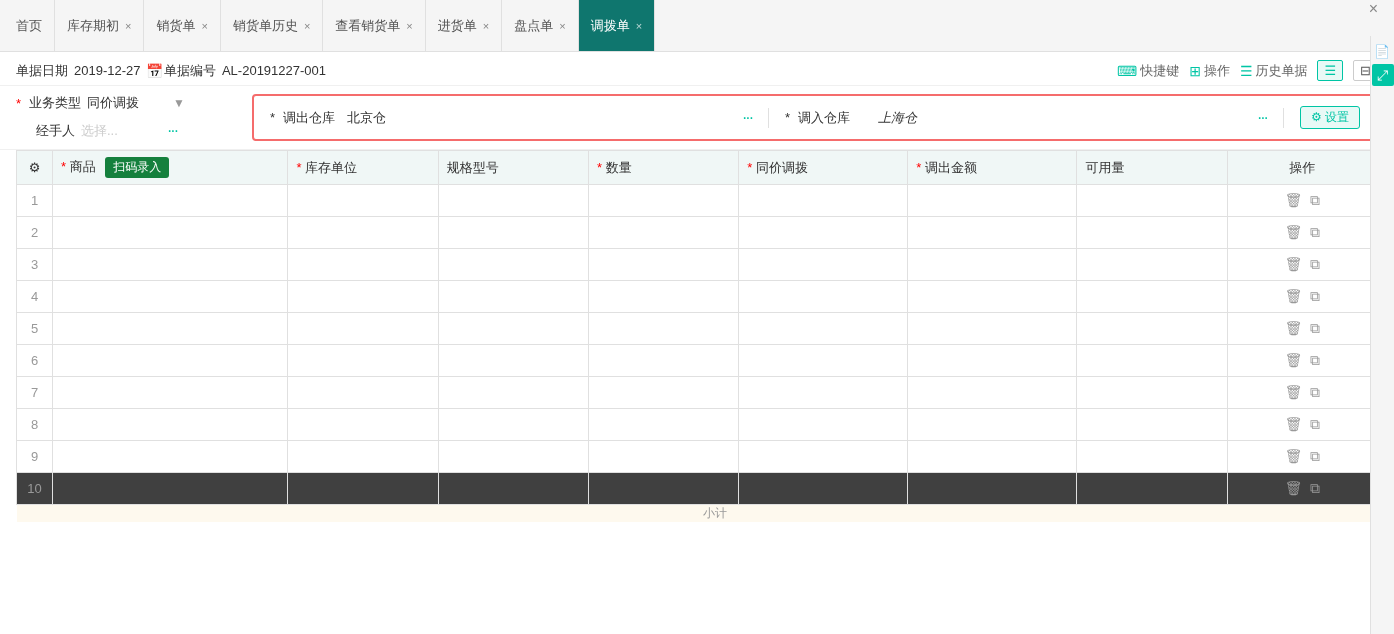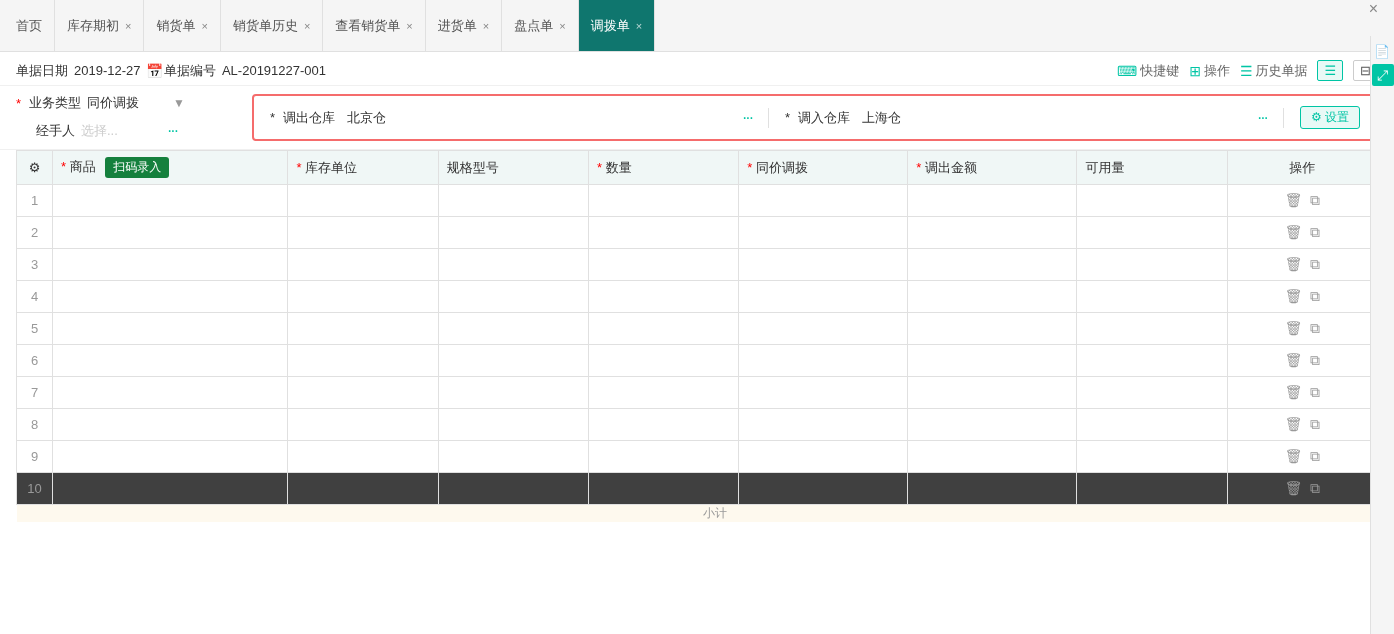--- a/index.html
+++ b/index.html
@@ -318,21 +318,21 @@
         <span class="req">*</span>
         <span class="field-label">调出仓库</span>
         <span class="field-value" style="color:#333; margin-left:4px;">北京仓</span>
         <span style="flex:1;"></span>
         <span class="more-icon">···</span>
       </div>
       <div class="warehouse-divider"></div>
       <div class="warehouse-field">
         <span class="req">*</span>
         <span class="field-label">调入仓库</span>
-        <span class="field-value" style="color:#333; margin-left:4px;">上海仓</span>
+        <span class="field-value" style="color:#333; margin-left:20px;font-style:italic;">上海仓</span>
         <span style="flex:1;"></span>
         <span class="more-icon">···</span>
       </div>
       <div class="warehouse-divider"></div>
       <button class="btn-settings">⚙ 设置</button>
     </div>
   </div>
 
   <div style="flex:1; overflow:auto; padding: 0 16px;">
     <table>

